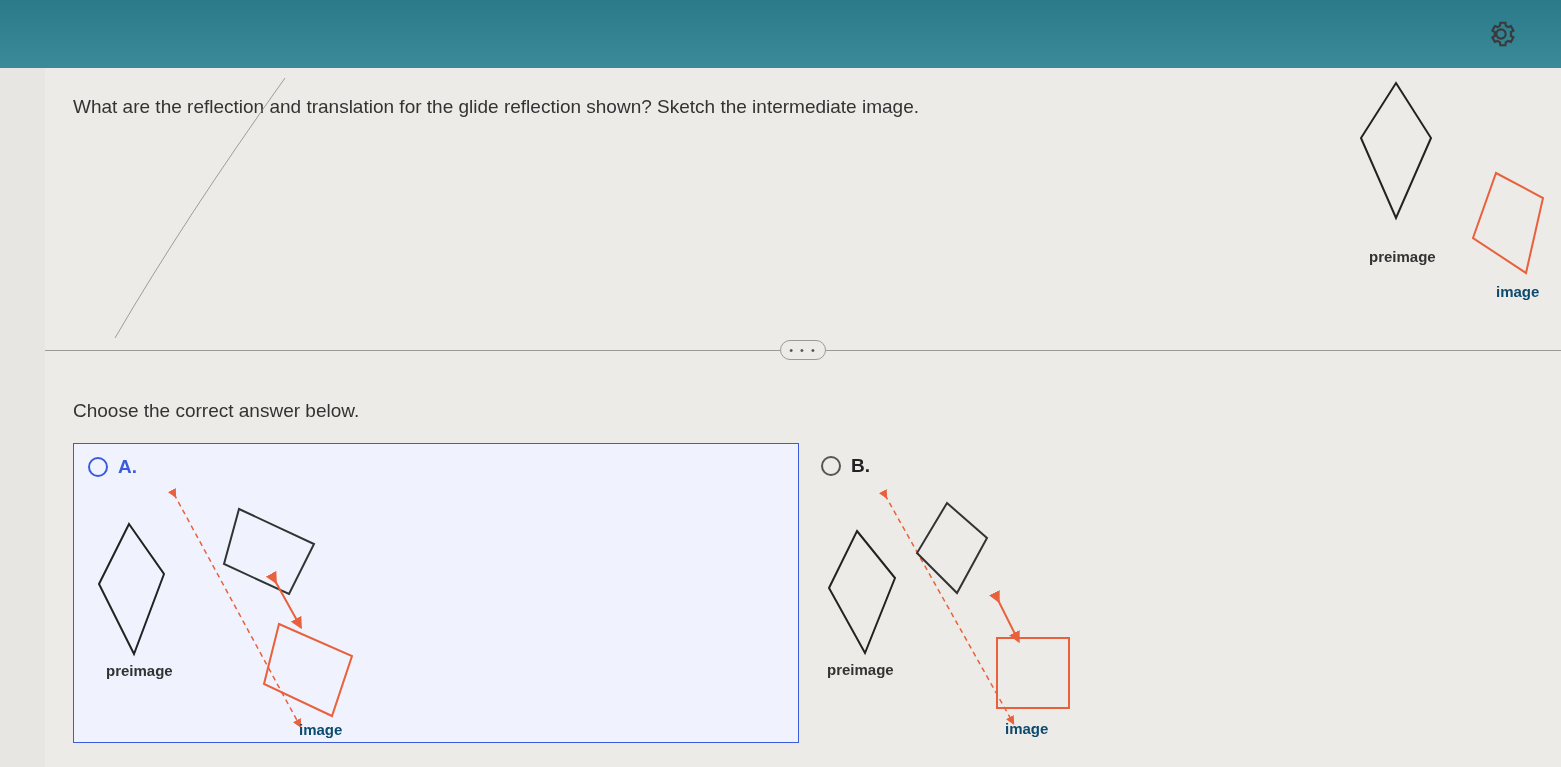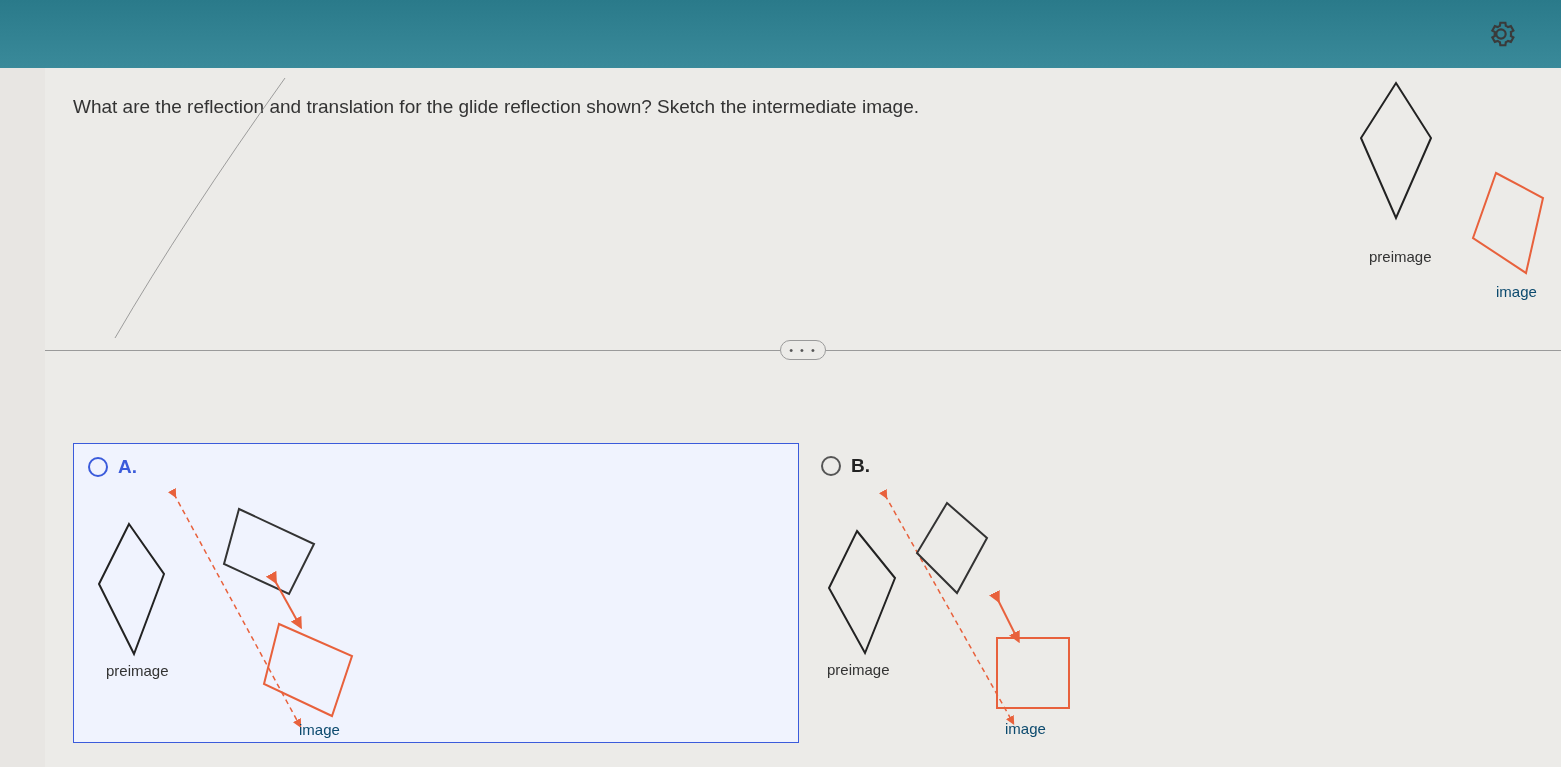--- a/index.html
+++ b/index.html
@@ -113,20 +113,21 @@
     font-size: 19px;
     font-weight: bold;
     color: #222;
   }
   .opt-card.selected .opt-label { color: #3b5bdb; }
   .shape-svg { position: absolute; }
   .lbl {
     position: absolute;
     font-size: 15px;
     color: #333;
+    font-weight: bold;
   }
   .lbl.orange { color: #0c4a6e; }
   
   .pencil {
     position: absolute;
     top: 10px;
     left: 60px;
     width: 300px;
     height: 280px;
     pointer-events: none;
@@ -161,20 +162,21 @@
     <div class="lbl" style="top:170px; left:38px;">preimage</div>
     <div class="lbl orange" style="top:205px; left:165px;">image</div>
   </div>
 
   <div class="divider-row">
     <hr>
     <div class="pill">• • •</div>
     <hr>
   </div>
 
+  <div class="prompt-below">Choose the correct answer below.</div>
 
   <div class="options-row">
 
     <div class="opt-card selected">
       <div class="radio-wrap">
         <span class="radio"></span>
         <span class="opt-label">A.</span>
       </div>
       <svg class="shape-svg" style="top:40px; left:10px;" width="300" height="250">
 

